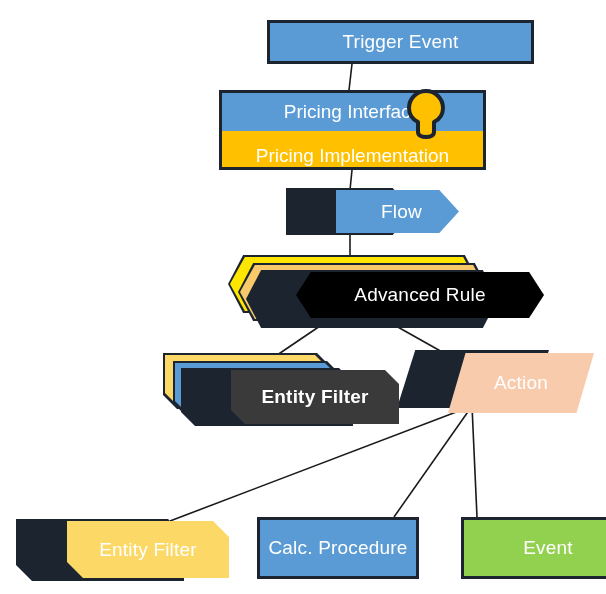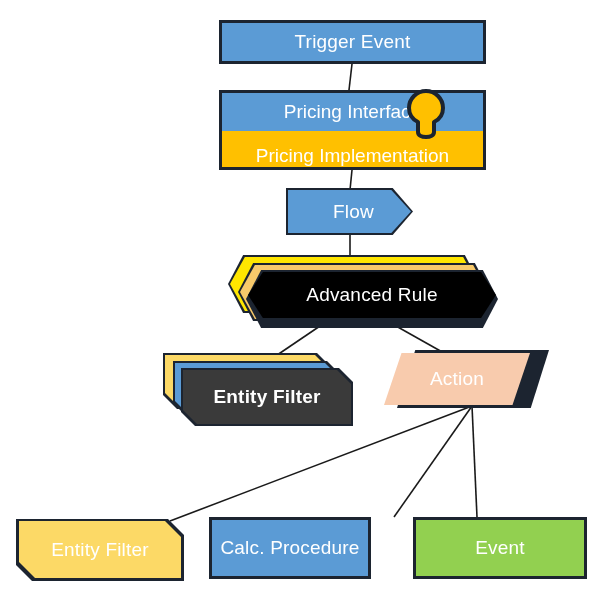--- a/index.html
+++ b/index.html
@@ -31,20 +31,21 @@
     box-sizing: border-box;
     display: flex;
     align-items: center;
     justify-content: center;
     color: #ffffff;
     font-size: 19px;
     font-weight: 400;
     letter-spacing: 0.2px;
     text-align: center;
     white-space: nowrap;
+    margin-left: 48px;
   }
   .node .lbl { position: relative; z-index: 3; }
 
   
   .rect {
     border: 3px solid #1c2430;
   }
   .blue   { background: #5b9bd5; }
   .green  { background: #92d050; }
 
@@ -128,21 +129,21 @@
 
   
   #action-border {
     position: absolute;
     left: 397px; top: 350px; width: 152px; height: 58px;
     background: #1c2430;
     clip-path: polygon(12% 0, 100% 0, 88% 100%, 0 100%);
     z-index: 1;
   }
   #action {
-    left: 384px; top: 353px; width: 146px; height: 52px;
+    left: 400px; top: 353px; width: 146px; height: 60px;
     background: #f8cbad;
     clip-path: polygon(12% 0, 100% 0, 88% 100%, 0 100%);
   }
 
   
   #entity-filter-bottom-shadow {
     position: absolute;
     left: 16px; top: 519px; width: 168px; height: 62px;
     background: #1c2430;
     clip-path: polygon(0 0, calc(100% - 16px) 0, 100% 16px, 100% 100%, 16px 100%, 0 calc(100% - 16px));

